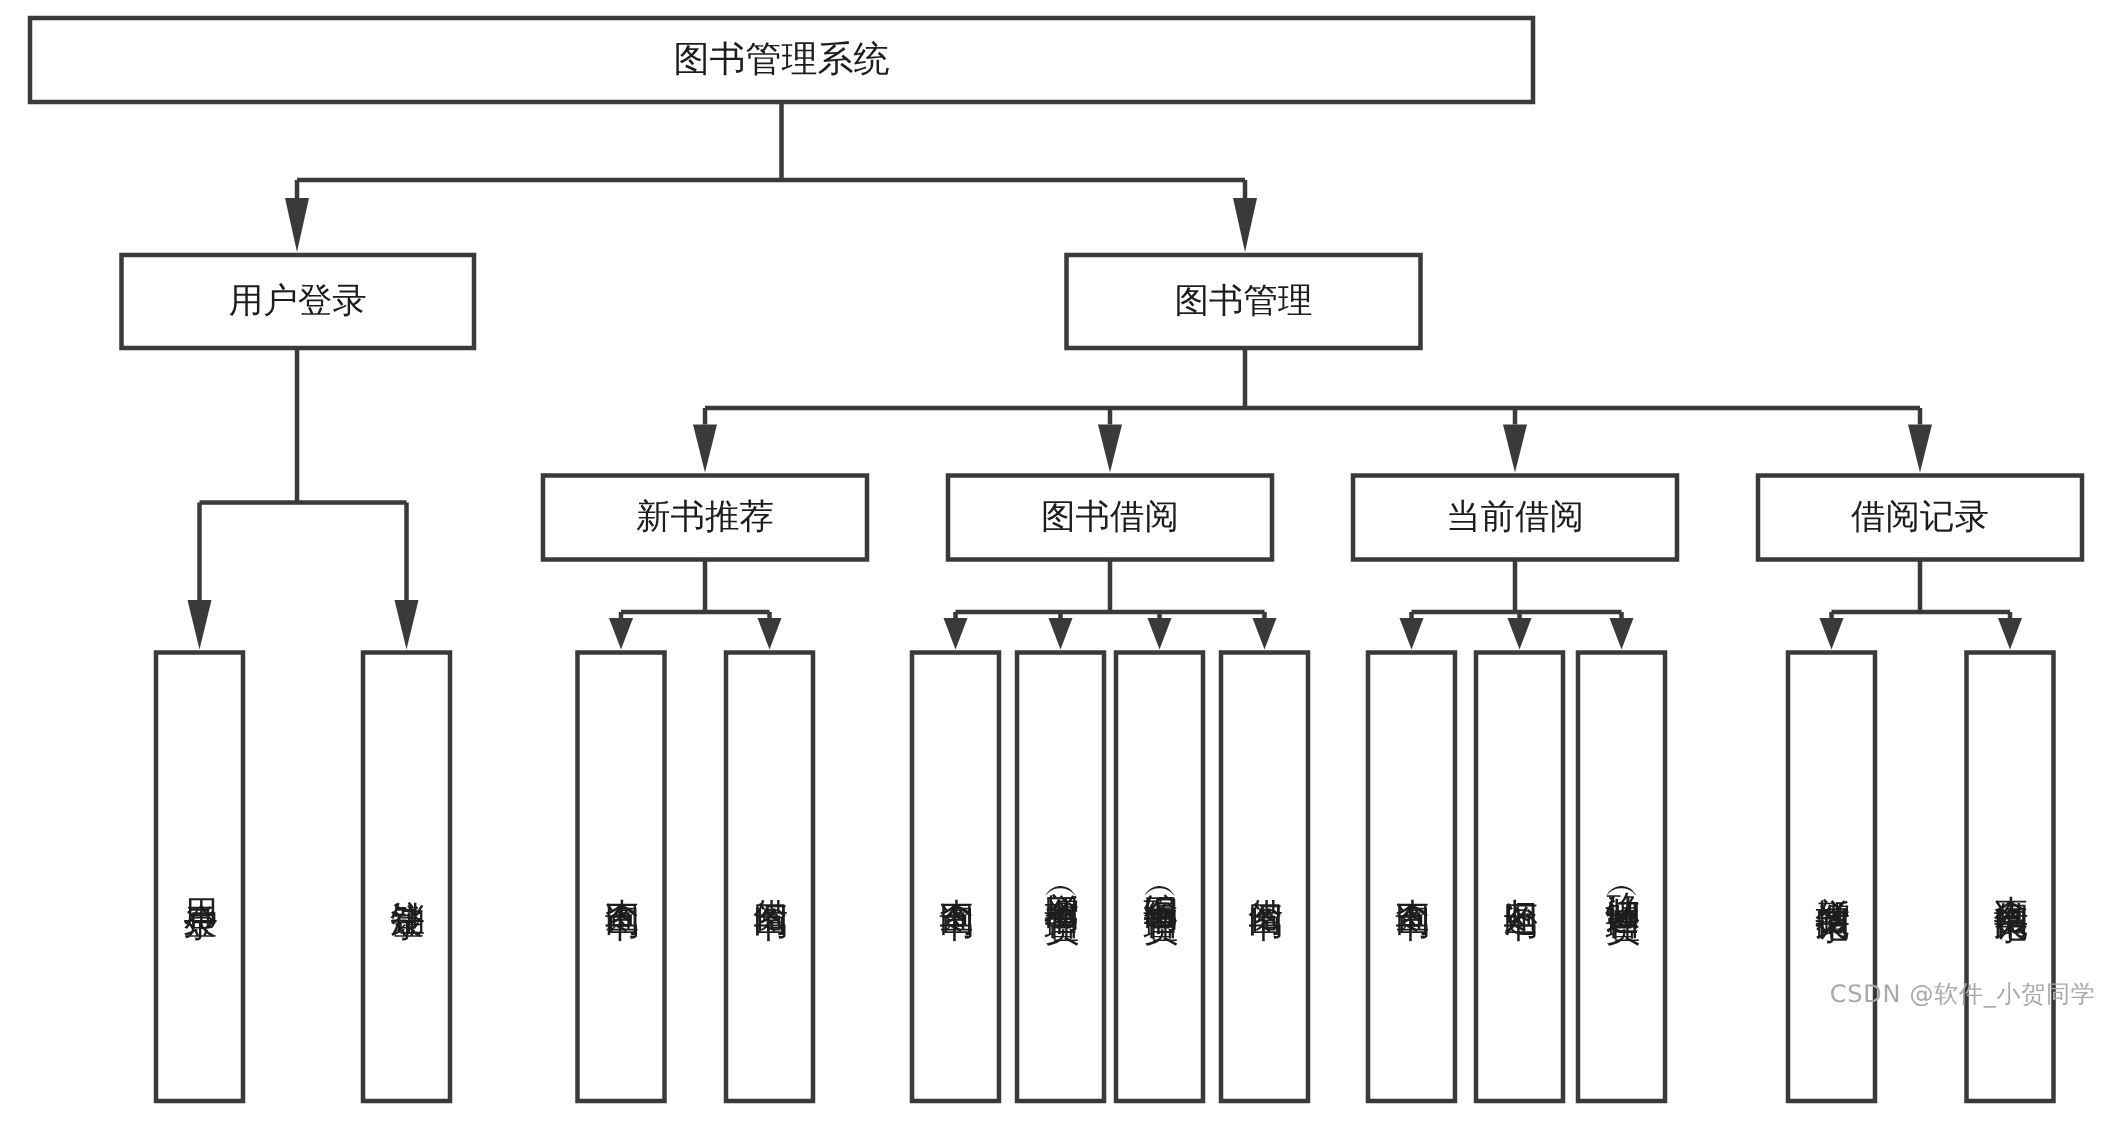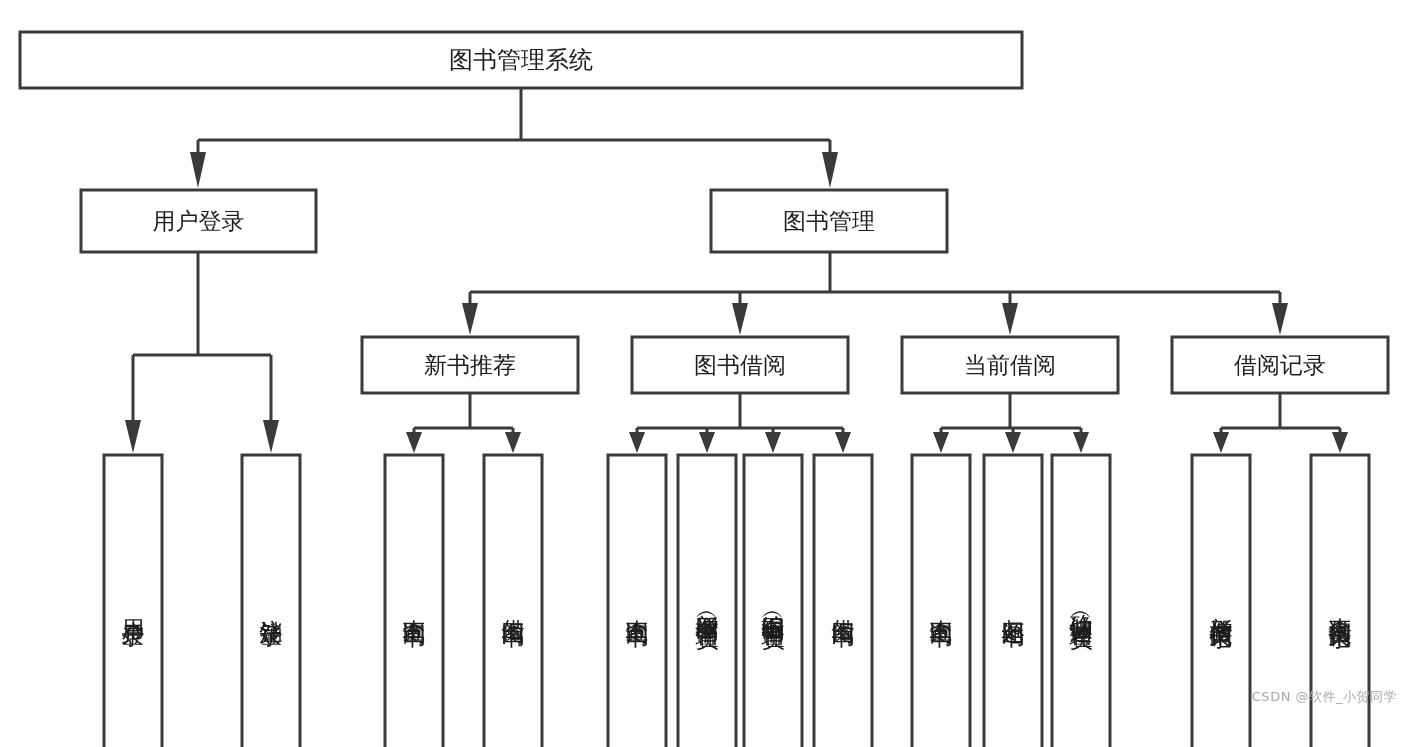--- a/index.html
+++ b/index.html
@@ -11,21 +11,20 @@
     width: 1405px;
     height: 747px;
     font-family: "DejaVu Sans", "Liberation Sans", sans-serif;
     overflow: hidden;
   }
   #diagram-root {
     position: relative;
     width: 1405px;
     height: 694px;
     background: #ffffff;
-    margin-top: 20px;
   }
   svg#flowchart {
     display: block;
     width: 1405px;
     height: 747px;
   }
   .node-box {
     fill: #ffffff;
     stroke: #3a3a3a;
     stroke-width: 3;
@@ -64,23 +63,23 @@
     font-family: "DejaVu Sans", "Liberation Sans", sans-serif;
     font-size: 23px;
     line-height: 1.08;
     letter-spacing: 2px;
     color: #1d1d1d;
     white-space: nowrap;
   }
   .watermark {
     position: absolute;
     right: 8px;
-    bottom: 8px;
-    font-family: "DejaVu Sans", "Liberation Sans", sans-serif;
-    font-size: 13px;
+    bottom: 20px;
+    font-family: "DejaVu Sans", "Liberation Sans", sans-serif;
+    font-size: 16px;
     color: #a9a9a9;
     letter-spacing: 0.5px;
     white-space: nowrap;
   }
 </style>
 </head>
 <body>
 
 <div id="diagram-root">
 

